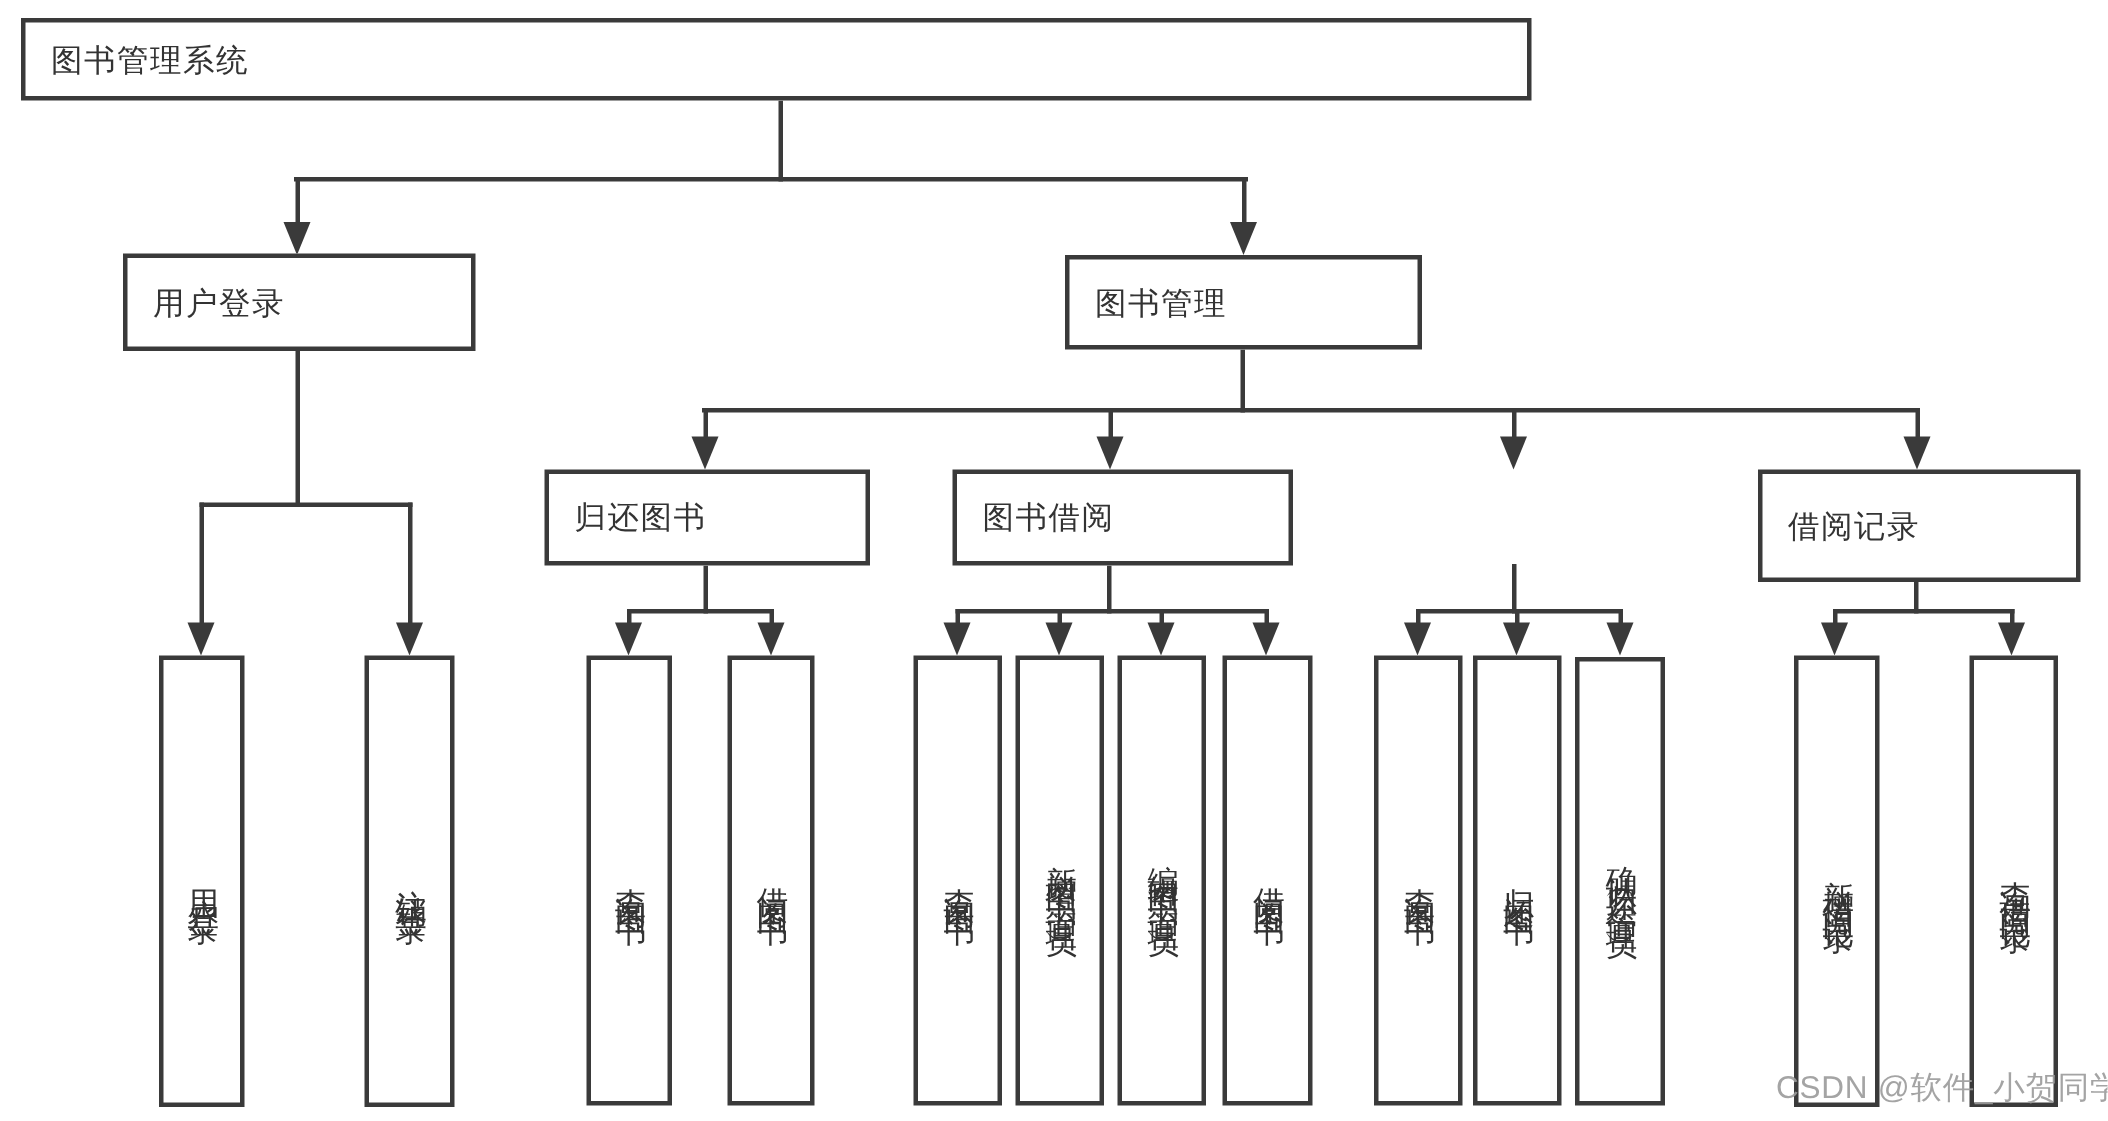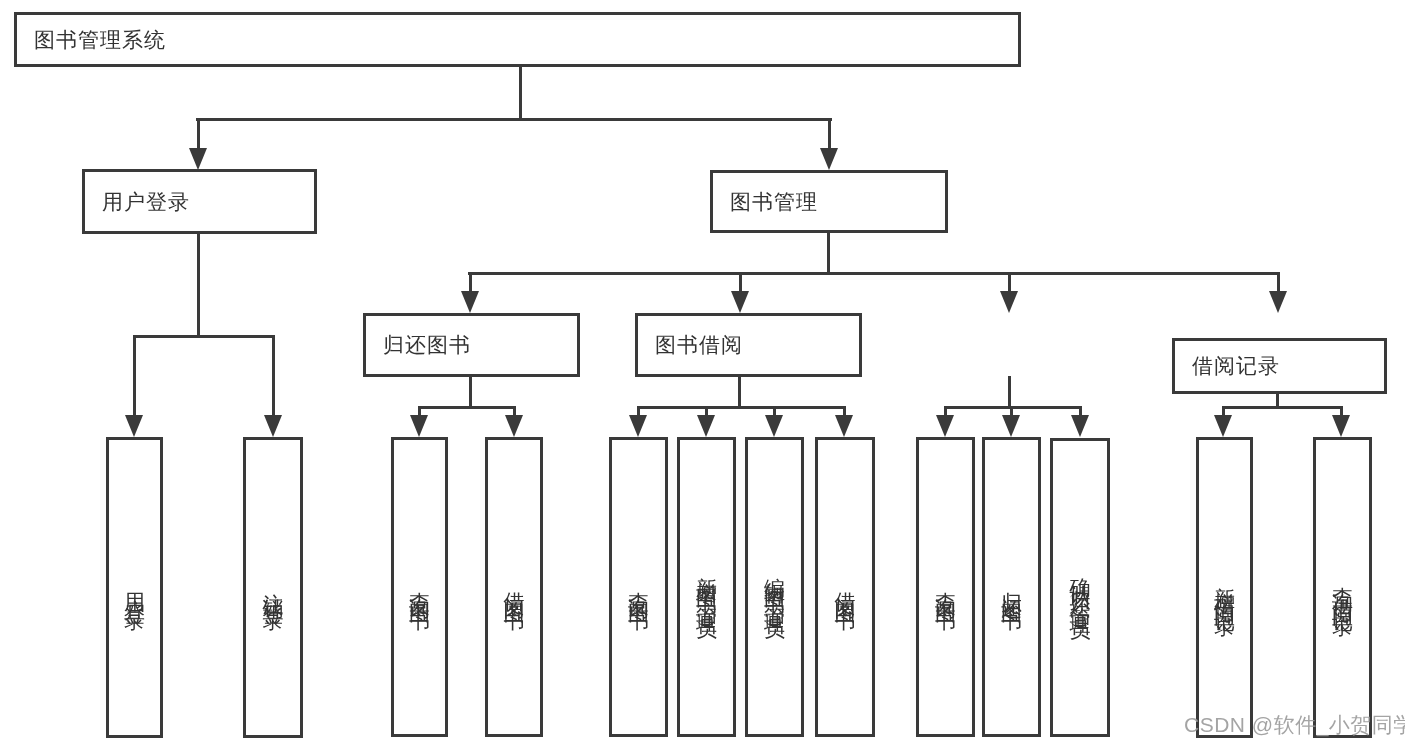--- a/index.html
+++ b/index.html
@@ -110,21 +110,21 @@
   <div class="ahead" style="left:1000px; top:291px;"></div>
   <div class="line" style="left:1277px; top:272px; width:3px; height:21px;"></div>
   <div class="ahead" style="left:1269px; top:291px;"></div>
 
   <div class="hbox" style="left:363px; top:313px; width:217px; height:64px;">
     <span>归还图书</span>
   </div>
   <div class="hbox" style="left:635px; top:313px; width:227px; height:64px;">
     <span>图书借阅</span>
   </div>
-  <div class="hbox" style="left:1172px; top:313px; width:215px; height:56px;margin-top:25px;">
+  <div class="hbox" style="left:1172px; top:313px; width:215px; height:75px;">
     <span>借阅记录</span>
   </div>
 
   <div class="line" style="left:469px; top:377px; width:3px; height:32px;"></div>
   <div class="line" style="left:418px; top:406px; width:98px; height:3px;"></div>
   <div class="line" style="left:418px; top:406px; width:3px; height:11px;"></div>
   <div class="ahead" style="left:410px; top:415px;"></div>
   <div class="line" style="left:513px; top:406px; width:3px; height:11px;"></div>
   <div class="ahead" style="left:505px; top:415px;"></div>
 

